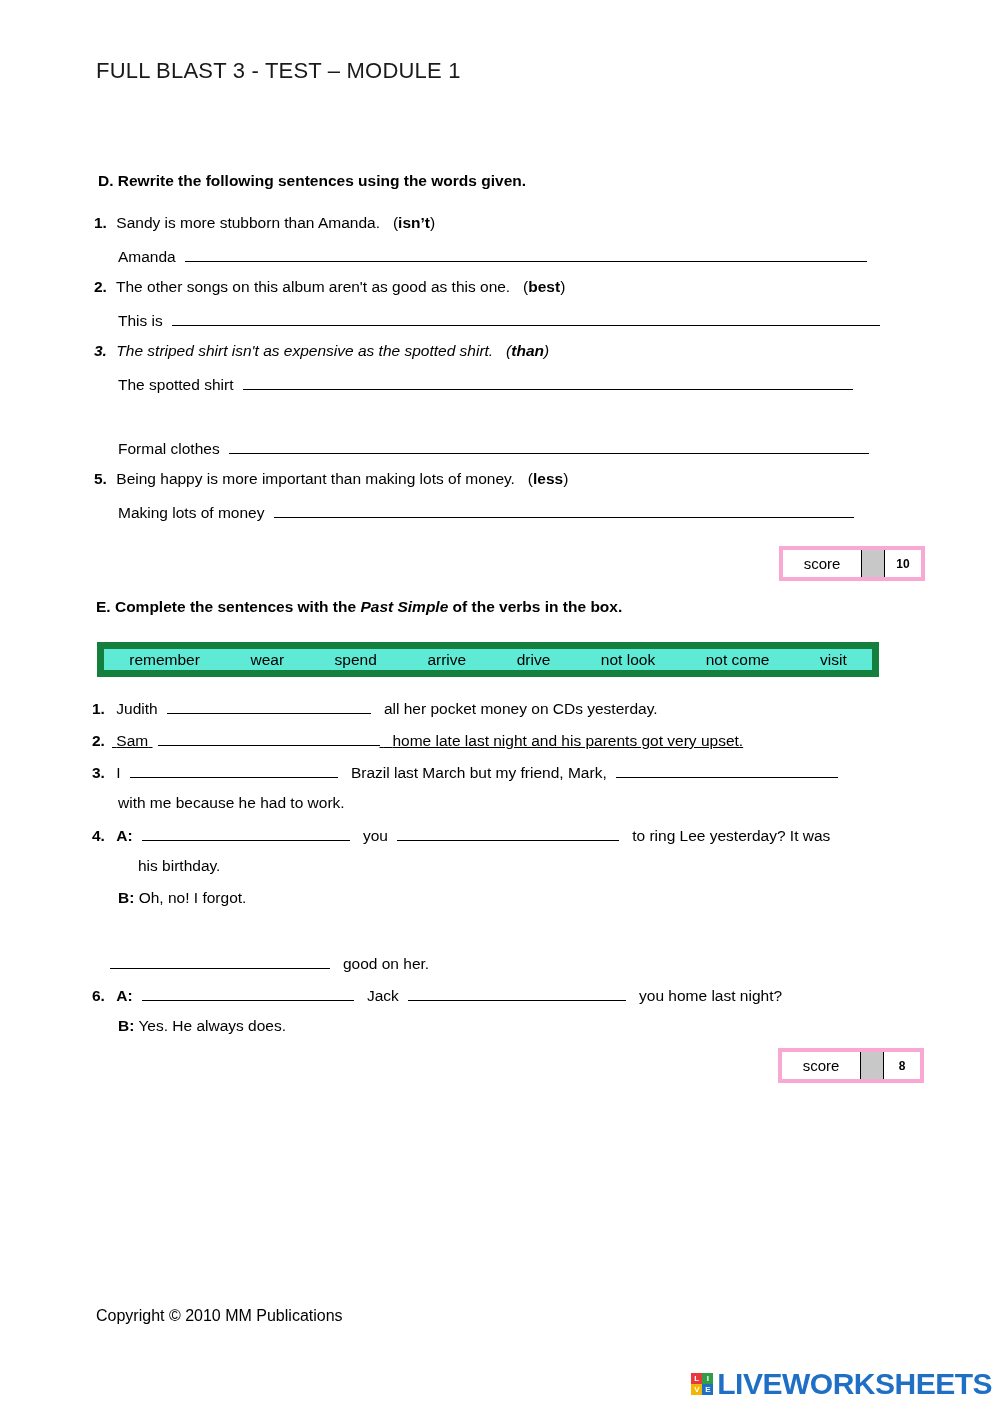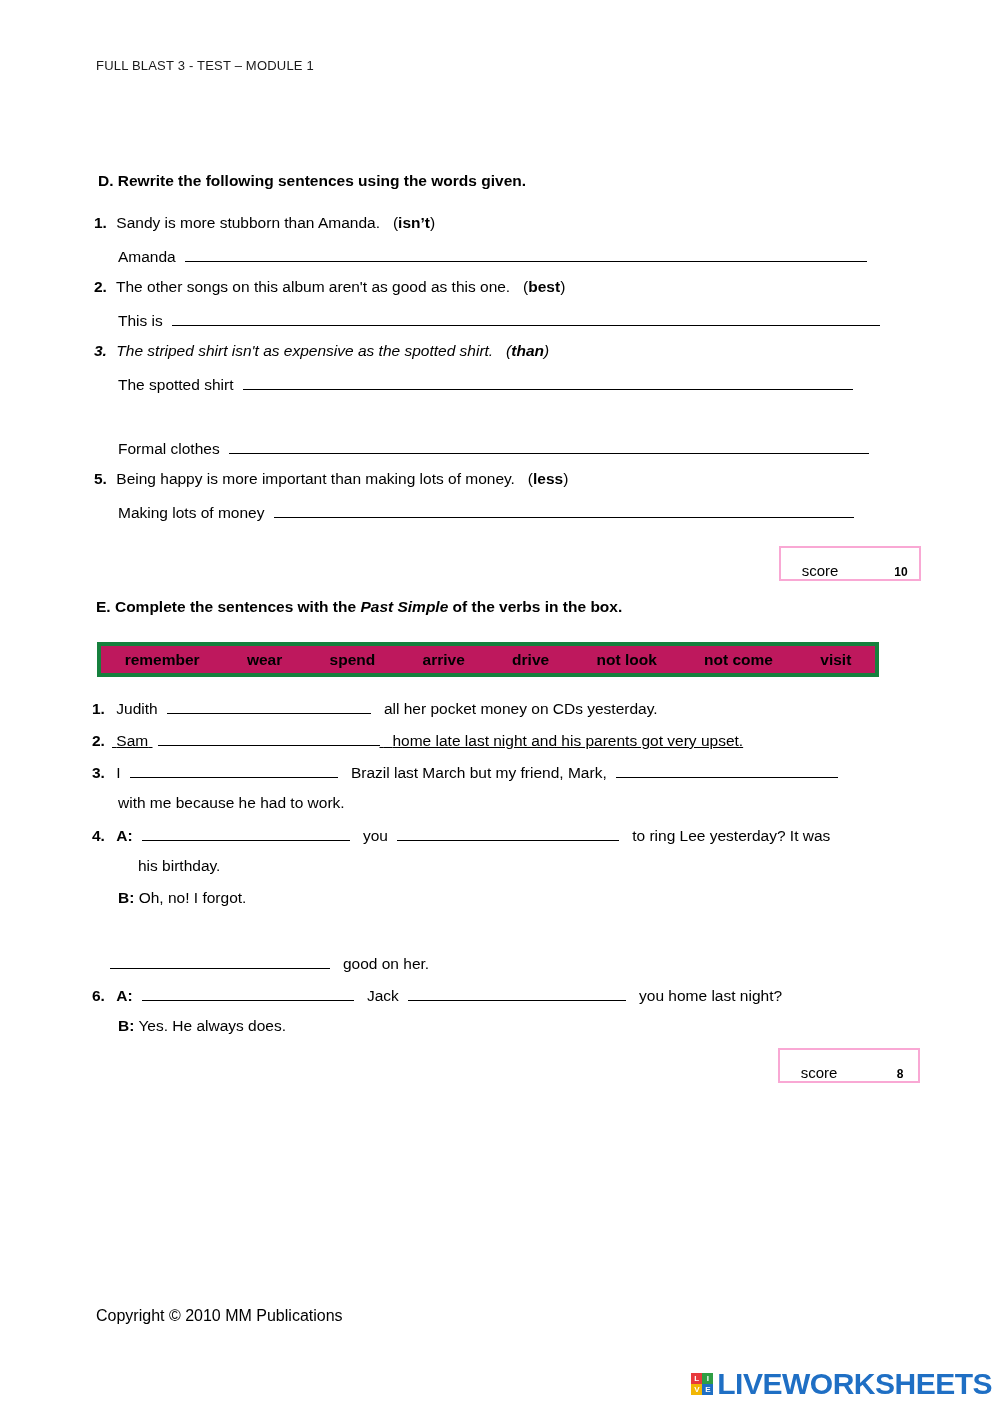--- a/index.html
+++ b/index.html
@@ -18,21 +18,21 @@
   .page {
     position: absolute;
     left: 0; top: 0;
     width: 1000px;
     height: 1413px;
   }
   .header-title {
     position: absolute;
     left: 96px;
     top: 58px;
-    font-size: 13px;
+    font-size: 22px;
     letter-spacing: 0.2px;
     color: #1a1a1a;
   }
   
   .section-d-title {
     position: absolute;
     left: 98px;
     top: 172px;
     font-size: 15.5px;
     font-weight: bold;
@@ -61,25 +61,24 @@
     display: inline-block;
     border-bottom: 1.6px solid #000;
     height: 15px;
     vertical-align: baseline;
     margin-left: 5px;
   }
   
   .score-box {
     position: absolute;
     display: flex;
-    border: 2px solid #f9a8d4;
+    border: 4px solid #f9a8d4;
     height: 35px;
     box-sizing: border-box;
     background: #fff;
-    align-items: flex-end;
   }
   .score-label {
     display: flex;
     align-items: center;
     justify-content: center;
     padding: 0 10px;
     font-size: 15px;
     min-width: 58px;
   }
   .score-sep {
@@ -104,28 +103,27 @@
     font-size: 15.5px;
     font-weight: bold;
   }
   .section-e-title i { font-style: italic; }
   .word-box {
     position: absolute;
     left: 97px;
     top: 642px;
     width: 782px;
     height: 35px;
-    border: 4px solid #15803d;
+    border: 7px solid #15803d;
     box-sizing: border-box;
     display: flex;
     align-items: center;
     justify-content: space-around;
     font-size: 15.5px;
-    background: #be185d;
-    font-weight: bold;
+    background: #5eead4;
   }
   .e-item {
     position: absolute;
     left: 92px;
     font-size: 15.5px;
     white-space: nowrap;
   }
   .e-num {
     font-weight: bold;
     display: inline-block;

